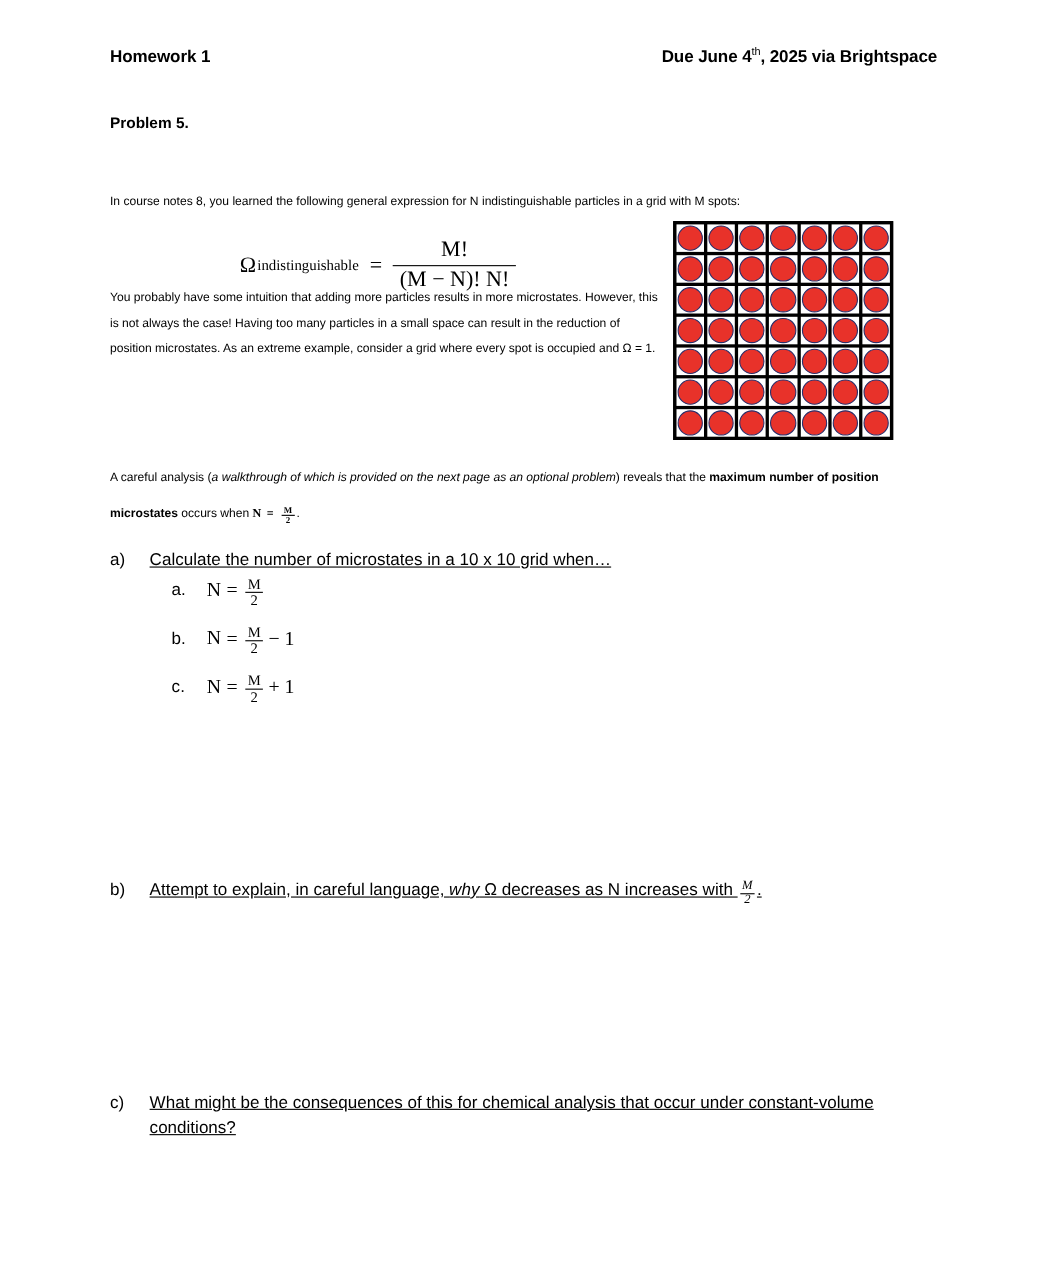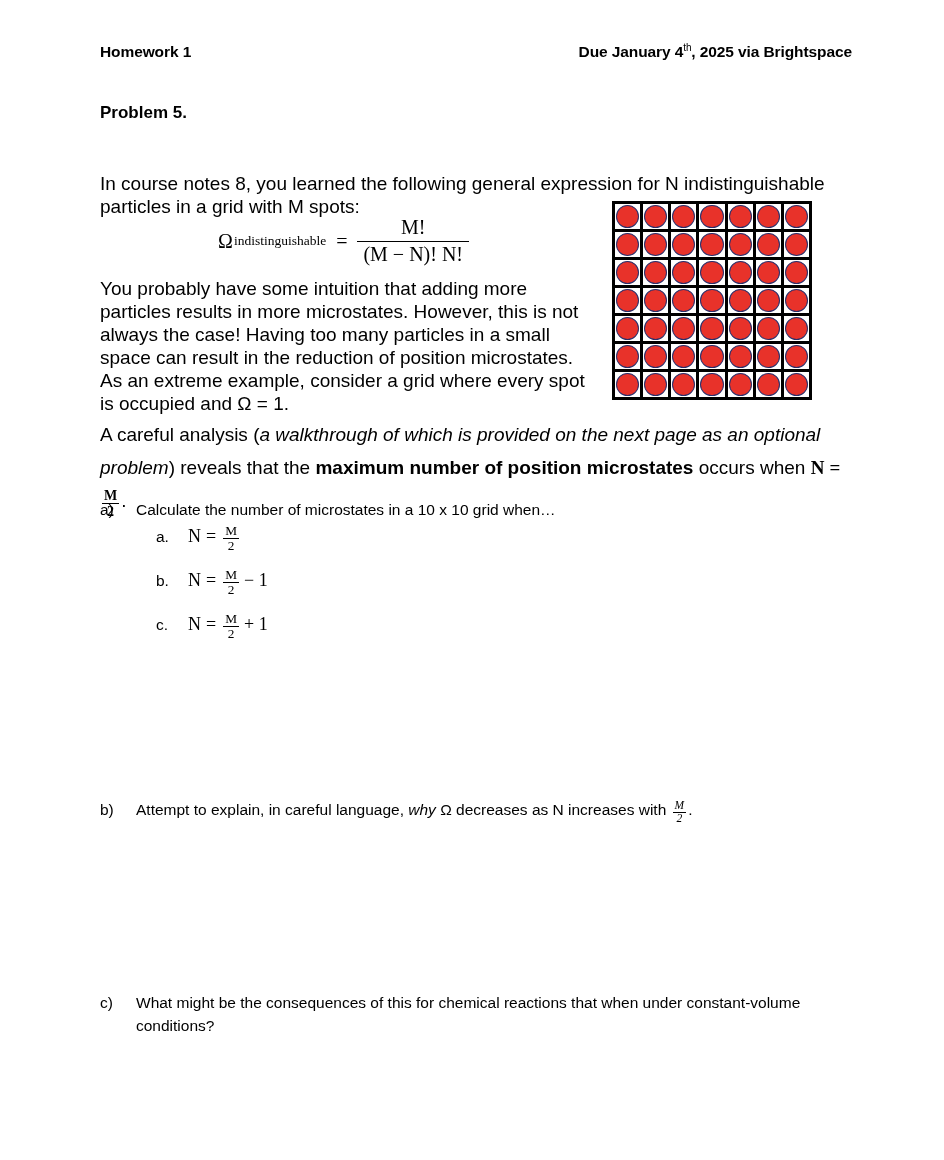--- a/index.html
+++ b/index.html
@@ -34,42 +34,42 @@
     font-size: 10px;
     vertical-align: super;
     font-weight: normal;
   }
 
   
   .problem-label {
     position: absolute;
     left: 100px;
     top: 103px;
-    font-size: 17px;
+    font-size: 14px;
     font-weight: bold;
   }
   .section-title {
     position: absolute;
     left: 100px;
     top: 126px;
     width: 752px;
     text-align: center;
     font-size: 15.5px;
     font-weight: bold;
   }
 
   
   .para {
     position: absolute;
-    font-size: 19px;
+    font-size: 11px;
     line-height: 23px;
     color: #000;
   }
   .p-intro { left: 100px; top: 172px; width: 750px; }
-  .p-intuition { left: 100px; top: 277px; width: 498px; }
+  .p-intuition { left: 100px; top: 260px; width: 498px; }
   .p-analysis { left: 100px; top: 418px; width: 752px; line-height: 33px; }
 
   .ital { font-style: italic; }
   .bold { font-weight: bold; }
 
   
   .math {
     font-family: "Liberation Serif", "DejaVu Serif", serif;
   }
   .frac {
@@ -167,20 +167,21 @@
     line-height: 23px;
   }
   .qitem .marker {
     position: absolute;
     left: 0;
     top: 0;
   }
   .qitem .qtext {
     display: block;
     margin-left: 36px;
+    text-decoration: underline;
   }
   .q-a { left: 100px; top: 498px; width: 700px; }
   .q-b { left: 100px; top: 798px; width: 720px; }
   .q-c { left: 100px; top: 991px; width: 752px; }
 
   .subitem {
     position: absolute;
     font-size: 15.5px;
     line-height: 23px;
   }
@@ -201,21 +202,21 @@
   .sub-b { left: 156px; top: 568px; }
   .sub-c { left: 156px; top: 612px; }
 </style>
 </head>
 <body>
 
 <div class="page">
 
   <div class="header">
     <span>Homework 1</span>
-    <span><span>Due January 4</span><span class="sup">th</span><span>, 2025 via Brightspace</span></span>
+    <span><span>Due June 4</span><span class="sup">th</span><span>, 2025 via Brightspace</span></span>
   </div>
 
   <div class="problem-label">Problem 5.</div>
 
 
   <div class="para p-intro">In course notes 8, you learned the following general expression for N indistinguishable particles in a grid with M spots:</div>
 
   <div class="formula">
     <span class="omega">Ω</span>
       <span class="subs">indistinguishable</span>
@@ -402,16 +403,16 @@
     <span class="seq"><span>N</span><span style="margin:0 5px;">=</span><span class="frac"><span class="num">M</span><span class="den">2</span></span><span style="margin-left:3px;">+ 1</span></span>
   </div>
 
   <div class="qitem q-b">
     <span class="marker">b)</span>
     <span class="qtext"><span>Attempt to explain, in careful language, </span><span class="ital">why</span><span> Ω decreases as N increases with </span><span class="frac ital"><span class="num">M</span><span class="den">2</span></span><span>.</span></span>
   </div>
 
   <div class="qitem q-c">
     <span class="marker">c)</span>
-    <span class="qtext">What might be the consequences of this for chemical reactions that when under constant-volume conditions?</span>
+    <span class="qtext">What might be the consequences of this for chemical analysis that occur under constant-volume conditions?</span>
   </div>
 
 </div>
 
 </body></html>

